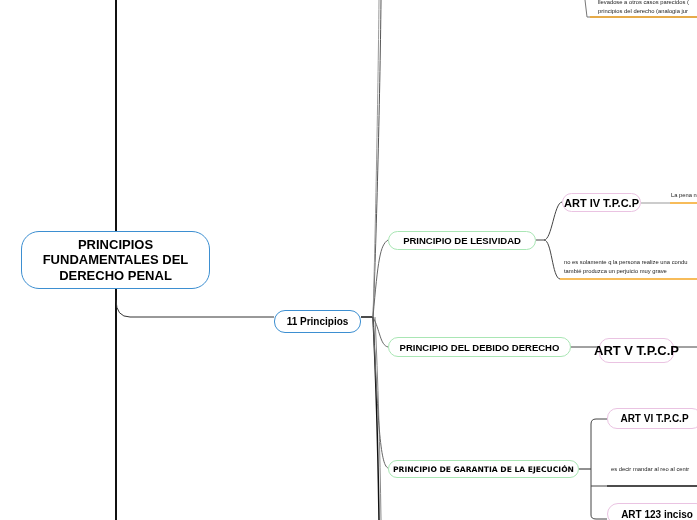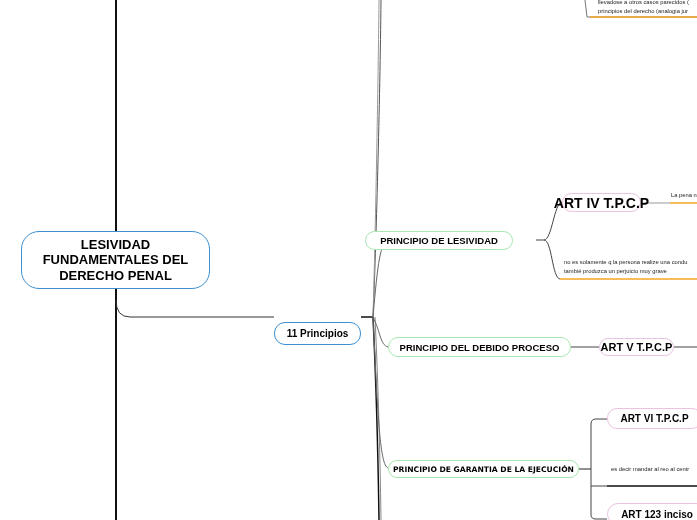--- a/index.html
+++ b/index.html
@@ -38,35 +38,35 @@
       left: 21px; top: 231px;
       width: 189px; height: 58px;
       border: 1.5px solid #3d8fd1;
       border-radius: 18px;
       font-size: 13px;
       line-height: 15.5px;
       white-space: normal;
       padding: 0 6px;
     }
     .hub {
-      left: 274px; top: 322px;
+      left: 274px; top: 310px;
       width: 87px; height: 23px;
       border: 1.5px solid #3d8fd1;
       border-radius: 11px;
       font-size: 10px;
     }
     .green {
       border: 1.5px solid #a9e6b4;
       border-radius: 10px;
       font-size: 9.5px;
     }
     .pink {
       border: 1.5px solid #eac3e2;
       border-radius: 10px;
-      font-size: 14px;
+      font-size: 11px;
     }
     .note {
       position: absolute;
       font-size: 5.8px;
       line-height: 9px;
       color: #222;
       white-space: nowrap;
       font-weight: normal;
     }
   </style>
@@ -114,45 +114,45 @@
     <path d="M585 0 L587 17 L697 17" stroke="#777" stroke-width="1" fill="none"></path>
     <path d="M590 17 L697 17" stroke="#f5a623" stroke-width="1.5" fill="none"></path>
   </svg>
 
   <div class="note" style="left:598px; top:-2px;">
     <div>llevadose a otros casos parecidos (</div>
     <div>principios del derecho (analogia jur</div>
   </div>
 
   <div class="node root">
-    <span>LESIVIDAD FUNDAMENTALES DEL DERECHO PENAL</span>
+    <span>PRINCIPIOS FUNDAMENTALES DEL DERECHO PENAL</span>
   </div>
 
   <div class="node hub">
     <span>11 Principios</span>
   </div>
 
-  <div class="node green" style="left:365px; top:231px; width:148px; height:19px;">
+  <div class="node green" style="left:388px; top:231px; width:148px; height:19px;">
     <span>PRINCIPIO DE LESIVIDAD</span>
   </div>
   <div class="node pink" style="left:562px; top:193px; width:79px; height:19px;">
     <span>ART IV T.P.C.P</span>
   </div>
   <div class="note" style="left:671px; top:191px;">
     <span>La pena n</span>
   </div>
   <div class="note" style="left:564px; top:258px;">
     <div>no es solamente q la persona realize una condu</div>
     <div>tambié produzca un perjuicio muy grave</div>
   </div>
 
   <div class="node green" style="left:388px; top:337px; width:183px; height:20px;">
-    <span>PRINCIPIO DEL DEBIDO PROCESO</span>
+    <span>PRINCIPIO DEL DEBIDO DERECHO</span>
   </div>
-  <div class="node pink" style="left:599px; top:338px; width:75px; height:18px; font-size:11px;">
+  <div class="node pink" style="left:599px; top:338px; width:75px; height:25px; font-size:13px;">
     <span>ART V T.P.C.P</span>
   </div>
 
   <div class="node green" style="left:388px; top:460px; width:191px; height:18px; font-family:'DejaVu Sans', sans-serif; font-size:7.6px;justify-content:center;">
     <span>PRINCIPIO DE GARANTIA DE LA EJECUCIÓN</span>
   </div>
   <div class="node pink" style="left:607px; top:408px; width:95px; height:21px; font-size:10px;">
     <span>ART VI T.P.C.P</span>
   </div>
   <div class="note" style="left:611px; top:465px;">

